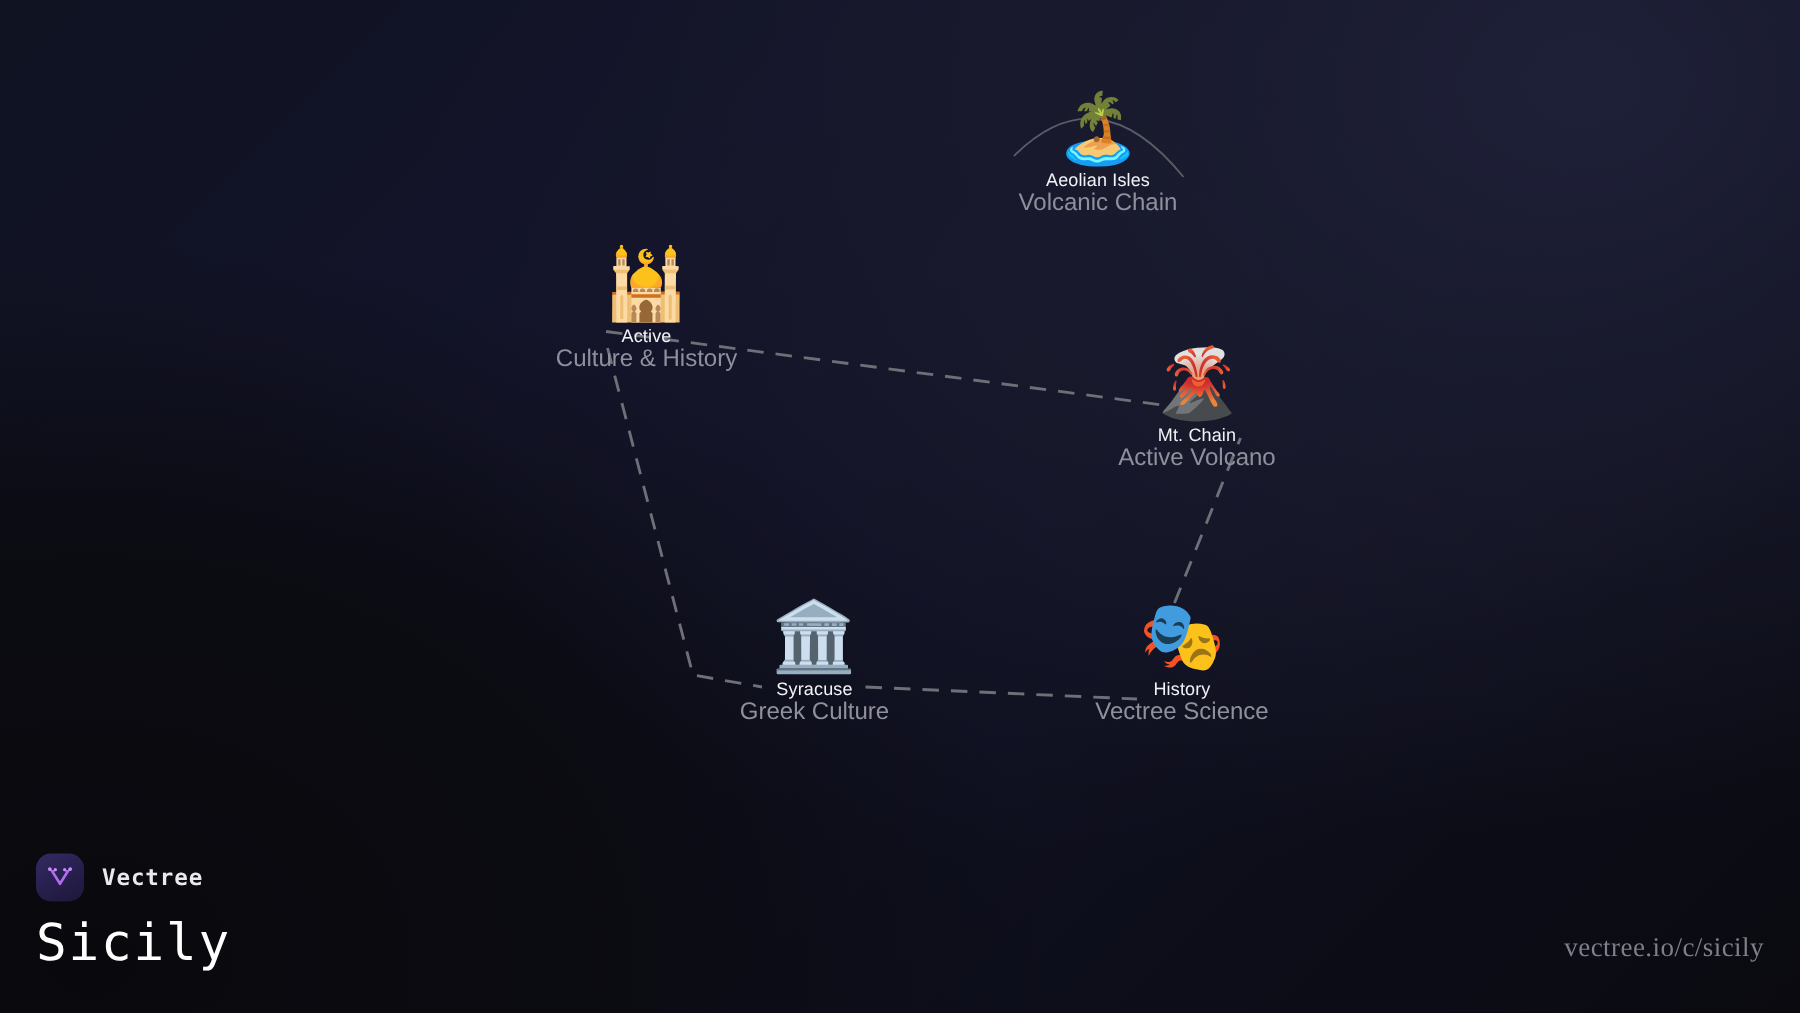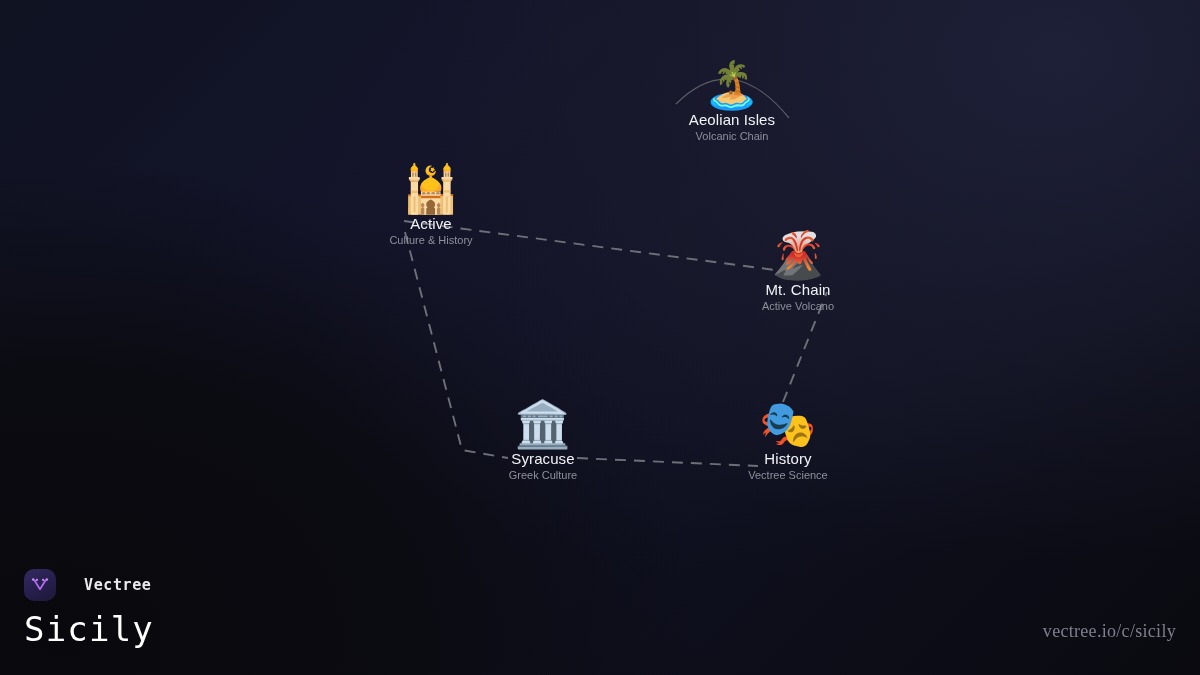--- a/index.html
+++ b/index.html
@@ -33,40 +33,40 @@
     text-align: center;
     user-select: none;
   }
   .node-emoji {
     font-size: 46px;
     line-height: 54px;
     height: 54px;
     font-family: "DejaVu Sans", sans-serif;
   }
   .node-label {
-    font-size: 15px;
+    font-size: 12px;
     color: #f2f3f7;
     line-height: 16px;
     letter-spacing: 0.1px;
   }
   .node-sub {
-    font-size: 11px;
+    font-size: 16px;
     color: #8e909c;
     line-height: 14px;
     margin-top: 1px;
   }
   #brand {
     position: absolute;
     left: 24px;
     bottom: 27px;
   }
   #brand-row {
     display: flex;
     align-items: center;
-    gap: 28px;
+    gap: 12px;
     margin-bottom: 9px;
   }
   #brand-mark {
     width: 32px;
     height: 32px;
     border-radius: 10px;
     background: linear-gradient(150deg, #342a63 0%, #261f4c 55%, #1d1838 100%);
     display: flex;
     align-items: center;
     justify-content: center;

